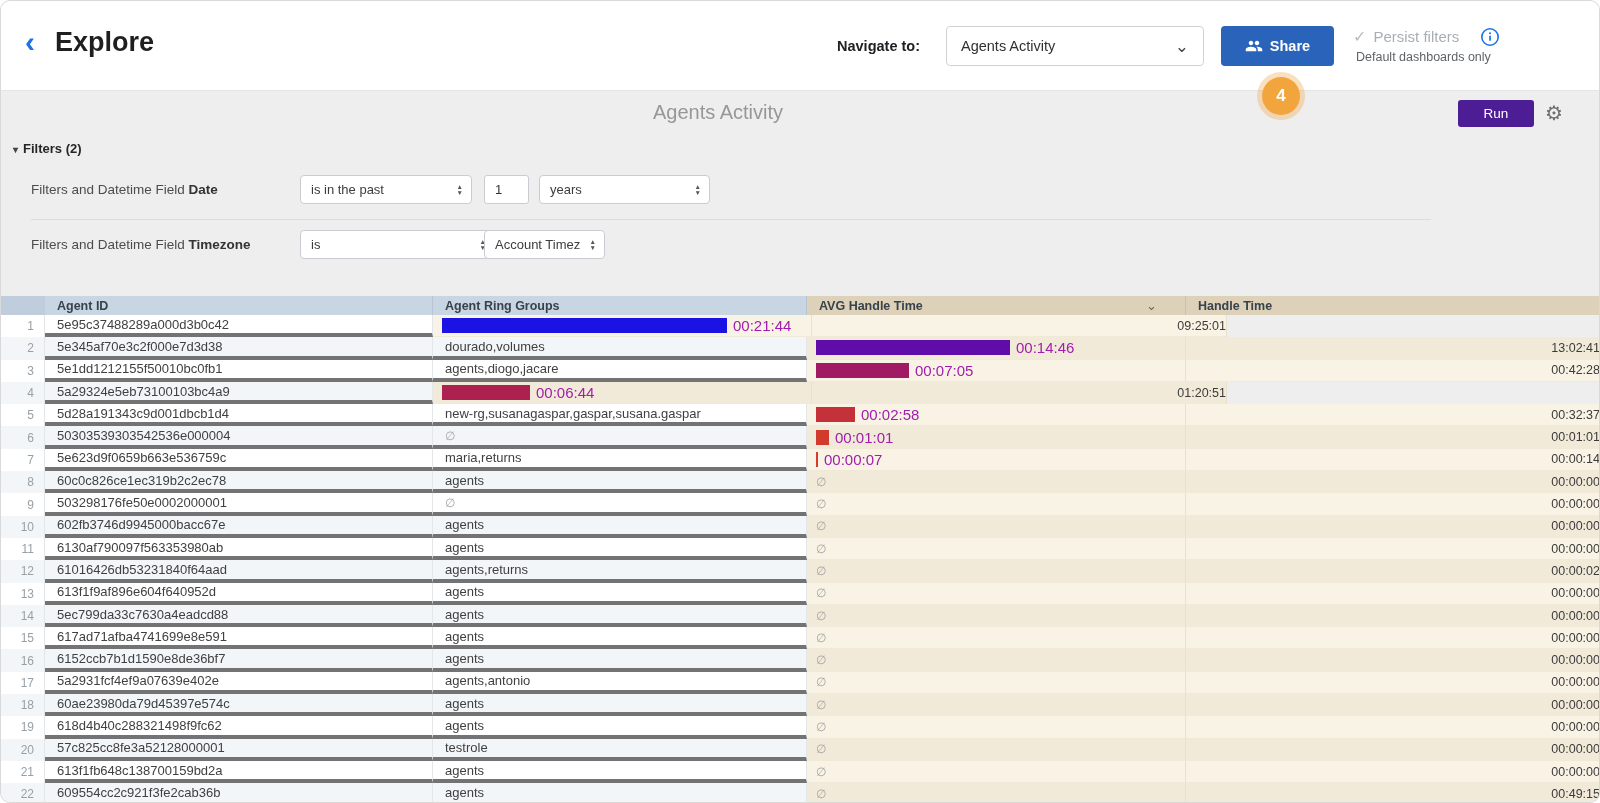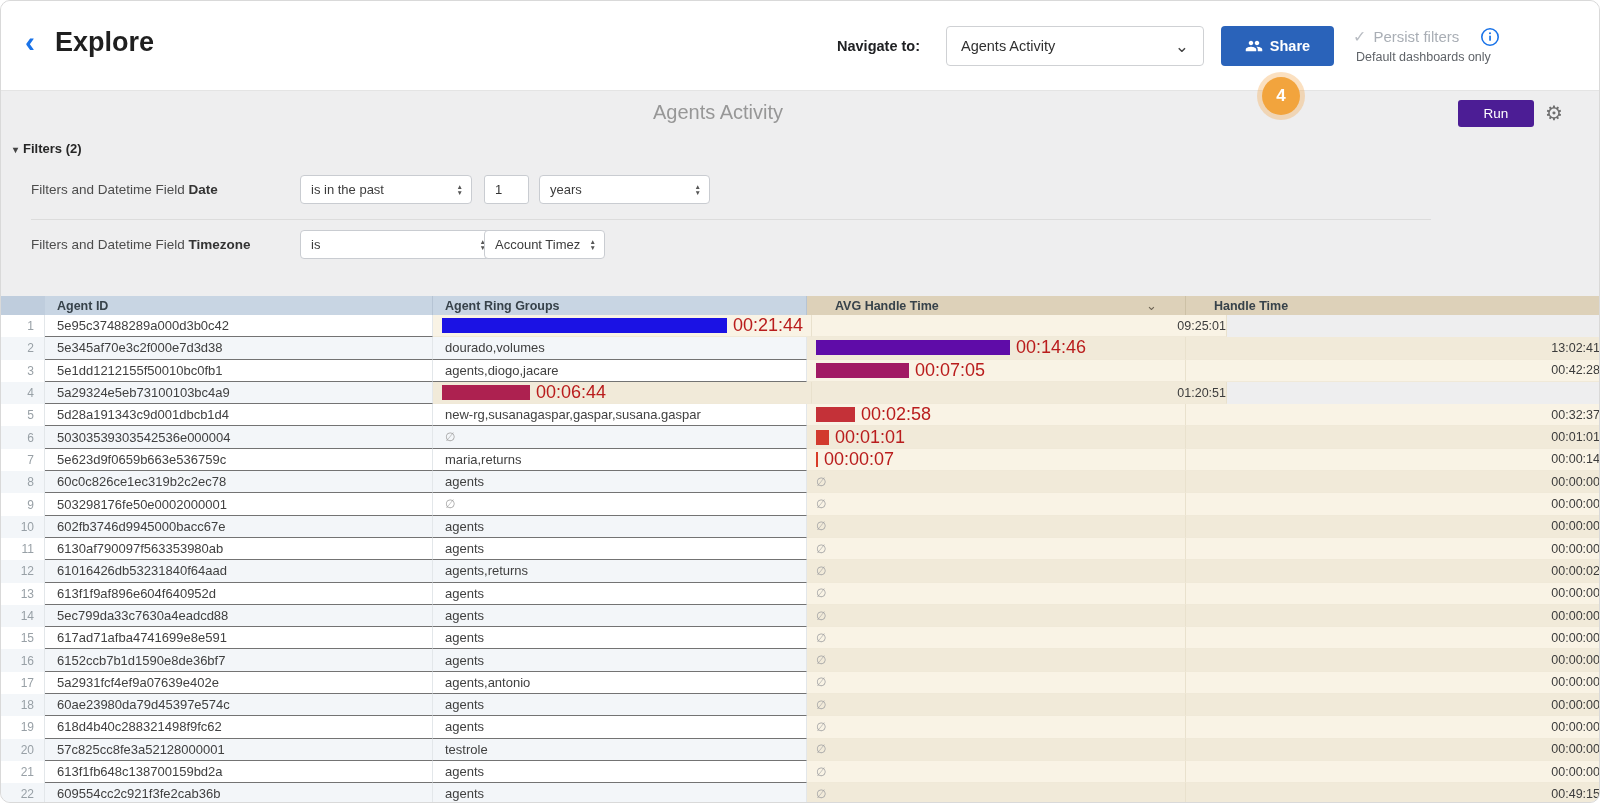--- a/index.html
+++ b/index.html
@@ -59,39 +59,39 @@
   .table { position:absolute; top:295px; left:0; width:1600px; }
   .thead { display:flex; height:19px; font-size:12.5px; font-weight:700; color:#37424a; }
   .th { display:flex; align-items:center; height:19px; }
   .c-num { width:44px; flex:none; }
   .c-id  { width:388px; flex:none; }
   .c-rg  { width:374px; flex:none; }
   .c-avg { width:379px; flex:none; }
   .c-ht  { width:415px; flex:none; }
   .th.c-num { background:#bfcddd; }
   .th.c-id, .th.c-rg { background:#c8d5e3; padding-left:12px; border-right:1px solid #b6c4d4; cursor:pointer; }
-  .th.c-avg, .th.c-ht { background:#ddd1b9; padding-left:28px; border-right:1px solid #cdc1a6; cursor:pointer; }
+  .th.c-avg, .th.c-ht { background:#ddd1b9; padding-left:12px; border-right:1px solid #cdc1a6; cursor:pointer; }
   .th.c-avg { justify-content:space-between; padding-right:28px; }
   .sort-chev { font-size:13px; color:#6d6455; font-weight:400; }
 
   .trow { display:flex; height:22.3px; }
   .td { height:22.3px; display:flex; align-items:center; overflow:hidden; white-space:nowrap; }
   .td.c-num { justify-content:flex-end; padding-right:10px; color:#98a0a6; font-size:12px;
               background:#fff; border-right:1px solid #e3e7ea; }
   .td.dim { padding-left:12px; font-size:13px; color:#404040; background:#ffffff;
-            border-right:1px solid #e3e7ea; border-bottom:1px solid #737373; cursor:pointer; }
+            border-right:1px solid #e3e7ea; border-bottom:4px solid #737373; cursor:pointer; }
   .td.meas { font-size:12.5px; color:#3c3c3c; background:#f9f3e5;
              border-right:1px solid #e9e1cd; border-bottom:1px solid #f0e9d8; cursor:pointer; }
   .trow.alt .td.c-num { background:#f3f6f9; }
   .trow.alt .td.dim  { background:#f3f6f9; }
   .trow.alt .td.meas { background:#f1ead9; }
   .td.c-avg { padding-left:9px; }
   .td.c-ht { justify-content:flex-end; }
   .td .bar { height:15px; flex:none; }
-  .td .bartxt { margin-left:6px; font-size:18px; color:#b91c1c; }
+  .td .bartxt { margin-left:6px; font-size:15px; color:#a21caf; }
   .nul { color:#a6a6a6 !important; font-size:12px !important; }
 </style>
 </head>
 <body>
 
 <div class="app">
 
   <div class="topbar">
     <span class="back-chevron">‹</span>
     <span class="explore-title">Explore</span>

